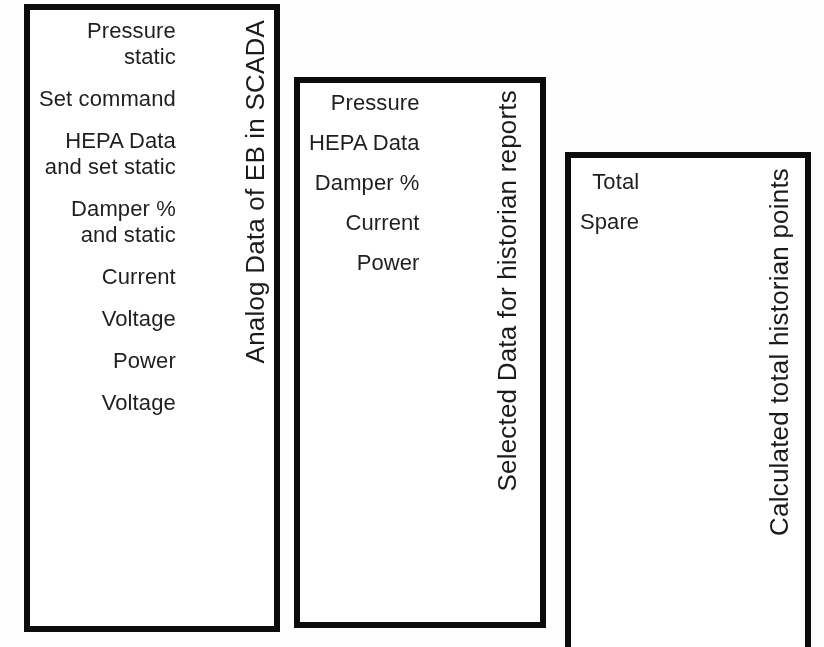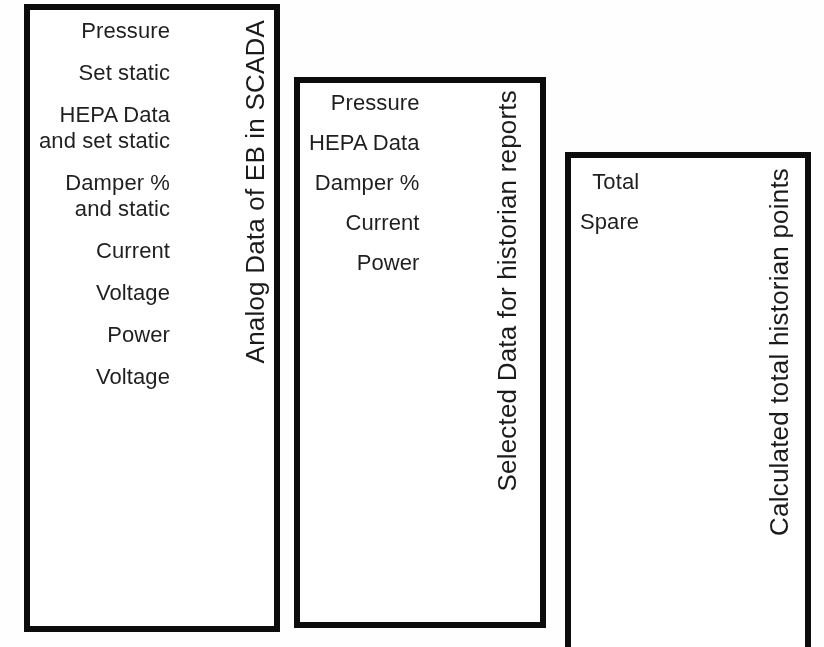--- a/index.html
+++ b/index.html
@@ -58,23 +58,24 @@
 </style>
 </head>
 <body>
 
 <div id="canvas">
 
   <div class="box box-1">
     <div class="items">
         <div class="item">
           <div class="line">Pressure</div>
+          <div class="line">static</div>
         </div>
         <div class="item">
-          <div class="line">Set static</div>
+          <div class="line">Set command</div>
         </div>
         <div class="item">
           <div class="line">HEPA Data</div>
           <div class="line">and set static</div>
         </div>
         <div class="item">
           <div class="line">Damper %</div>
           <div class="line">and static</div>
         </div>
         <div class="item">

